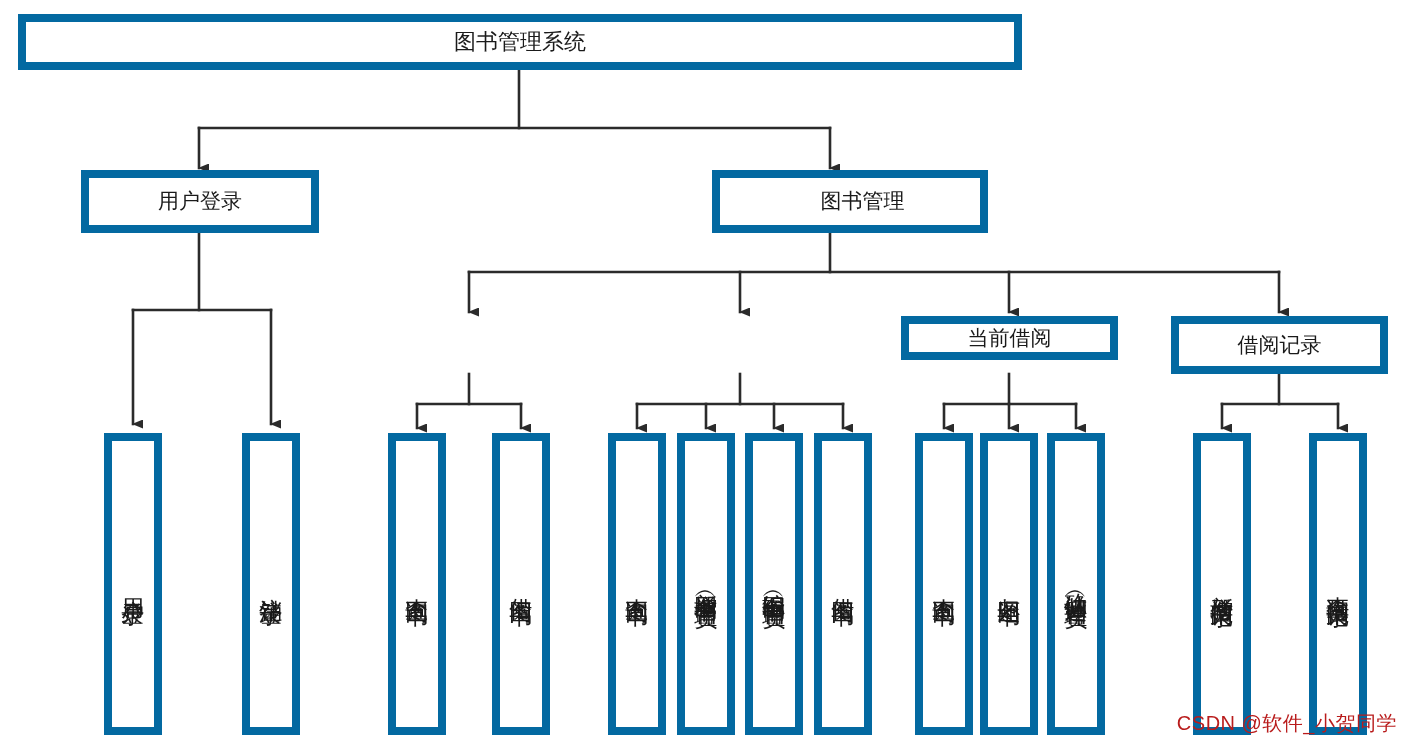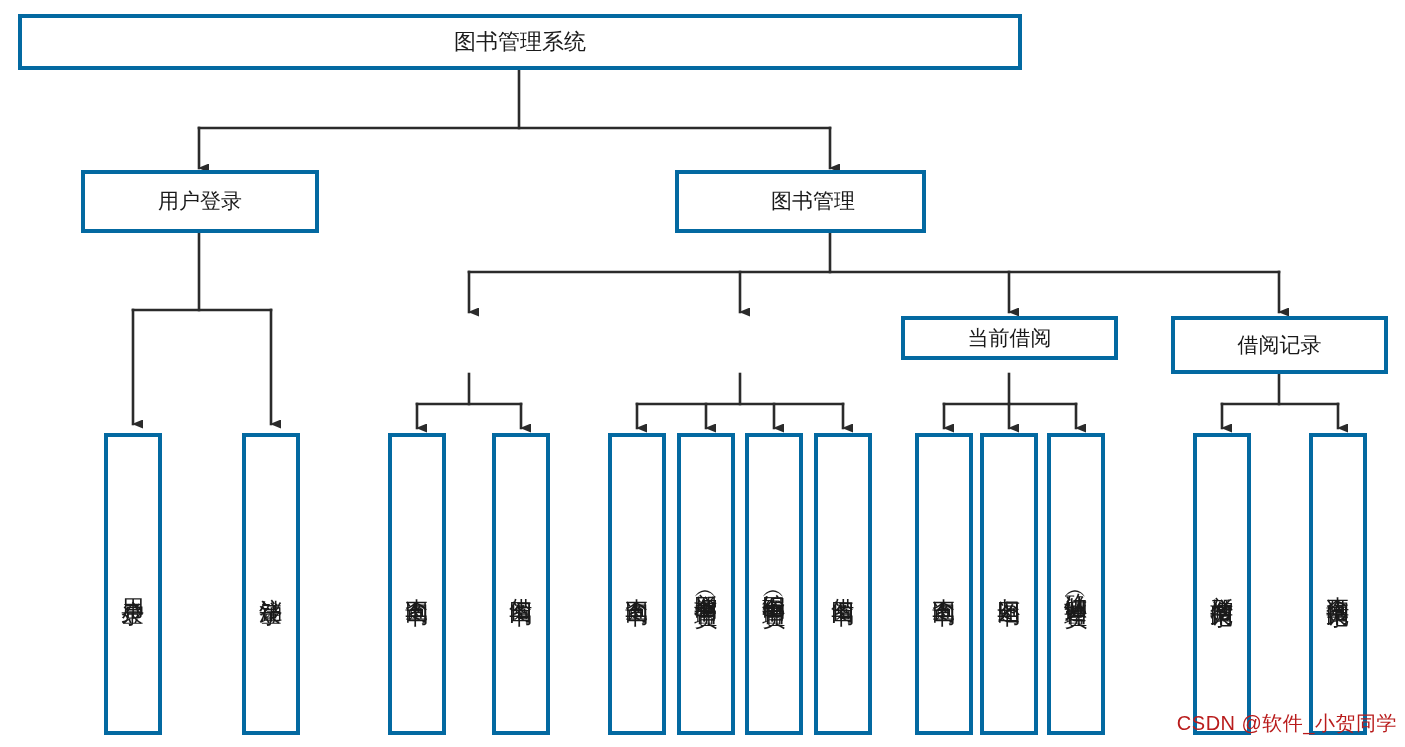--- a/index.html
+++ b/index.html
@@ -22,21 +22,21 @@
     position: absolute;
     left: 0;
     top: 0;
     width: 1405px;
     height: 747px;
     pointer-events: none;
   }
   .node {
     position: absolute;
     box-sizing: border-box;
-    border: 4px solid #0369a1;
+    border: 8px solid #0369a1;
     background: #ffffff;
     display: flex;
     align-items: center;
     justify-content: center;
     color: #1a1a1a;
   }
   .node .label {
     display: block;
     text-align: center;
     line-height: 1.18;
@@ -132,21 +132,21 @@
     </g>
   </svg>
 
   <div class="node root horiz" style="left:18px; top:14px; width:1004px; height:56px;">
     <span class="label">图书管理系统</span>
   </div>
 
   <div class="node horiz" style="left:81px; top:170px; width:238px; height:63px;">
     <span class="label">用户登录</span>
   </div>
-  <div class="node horiz" style="left:675px; top:170px; width:251px; height:63px;padding-left:25px;">
+  <div class="node horiz" style="left:712px; top:170px; width:276px; height:63px;padding-left:25px;">
     <span class="label">图书管理</span>
   </div>
 
   <div class="node horiz" style="left:901px; top:316px; width:217px; height:44px;">
     <span class="label">当前借阅</span>
   </div>
   <div class="node horiz" style="left:1171px; top:316px; width:217px; height:58px;">
     <span class="label">借阅记录</span>
   </div>
 

